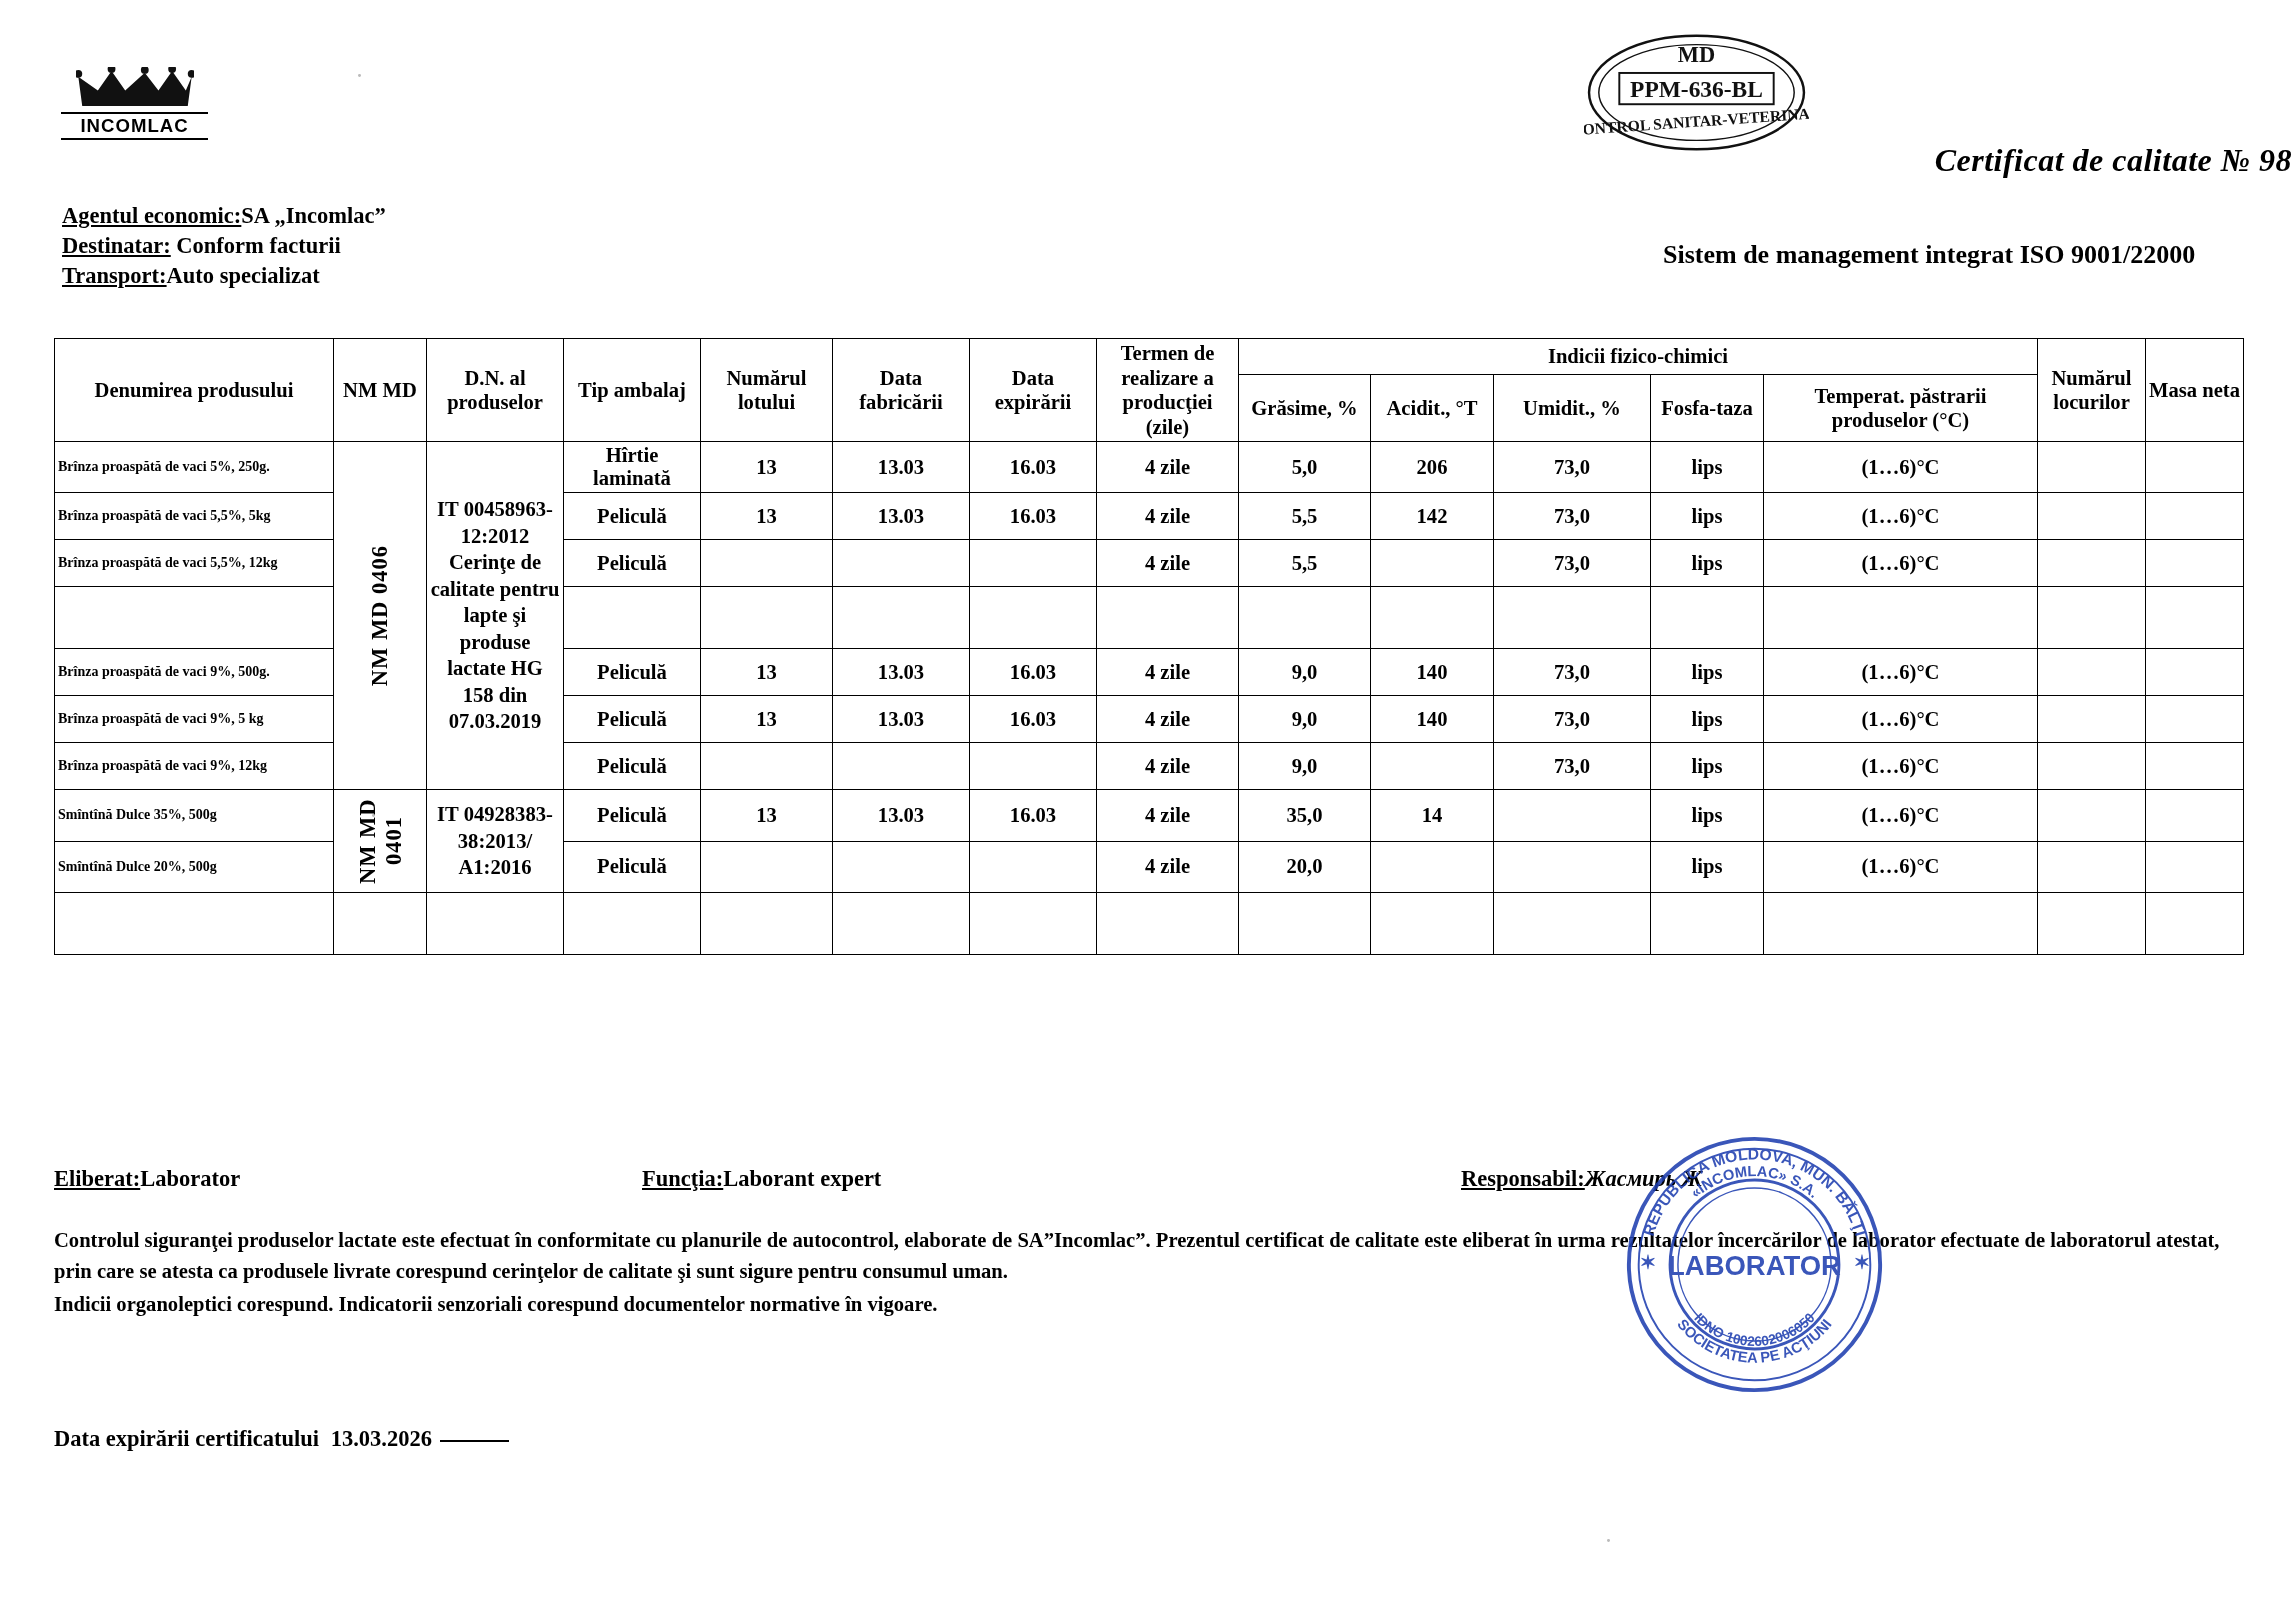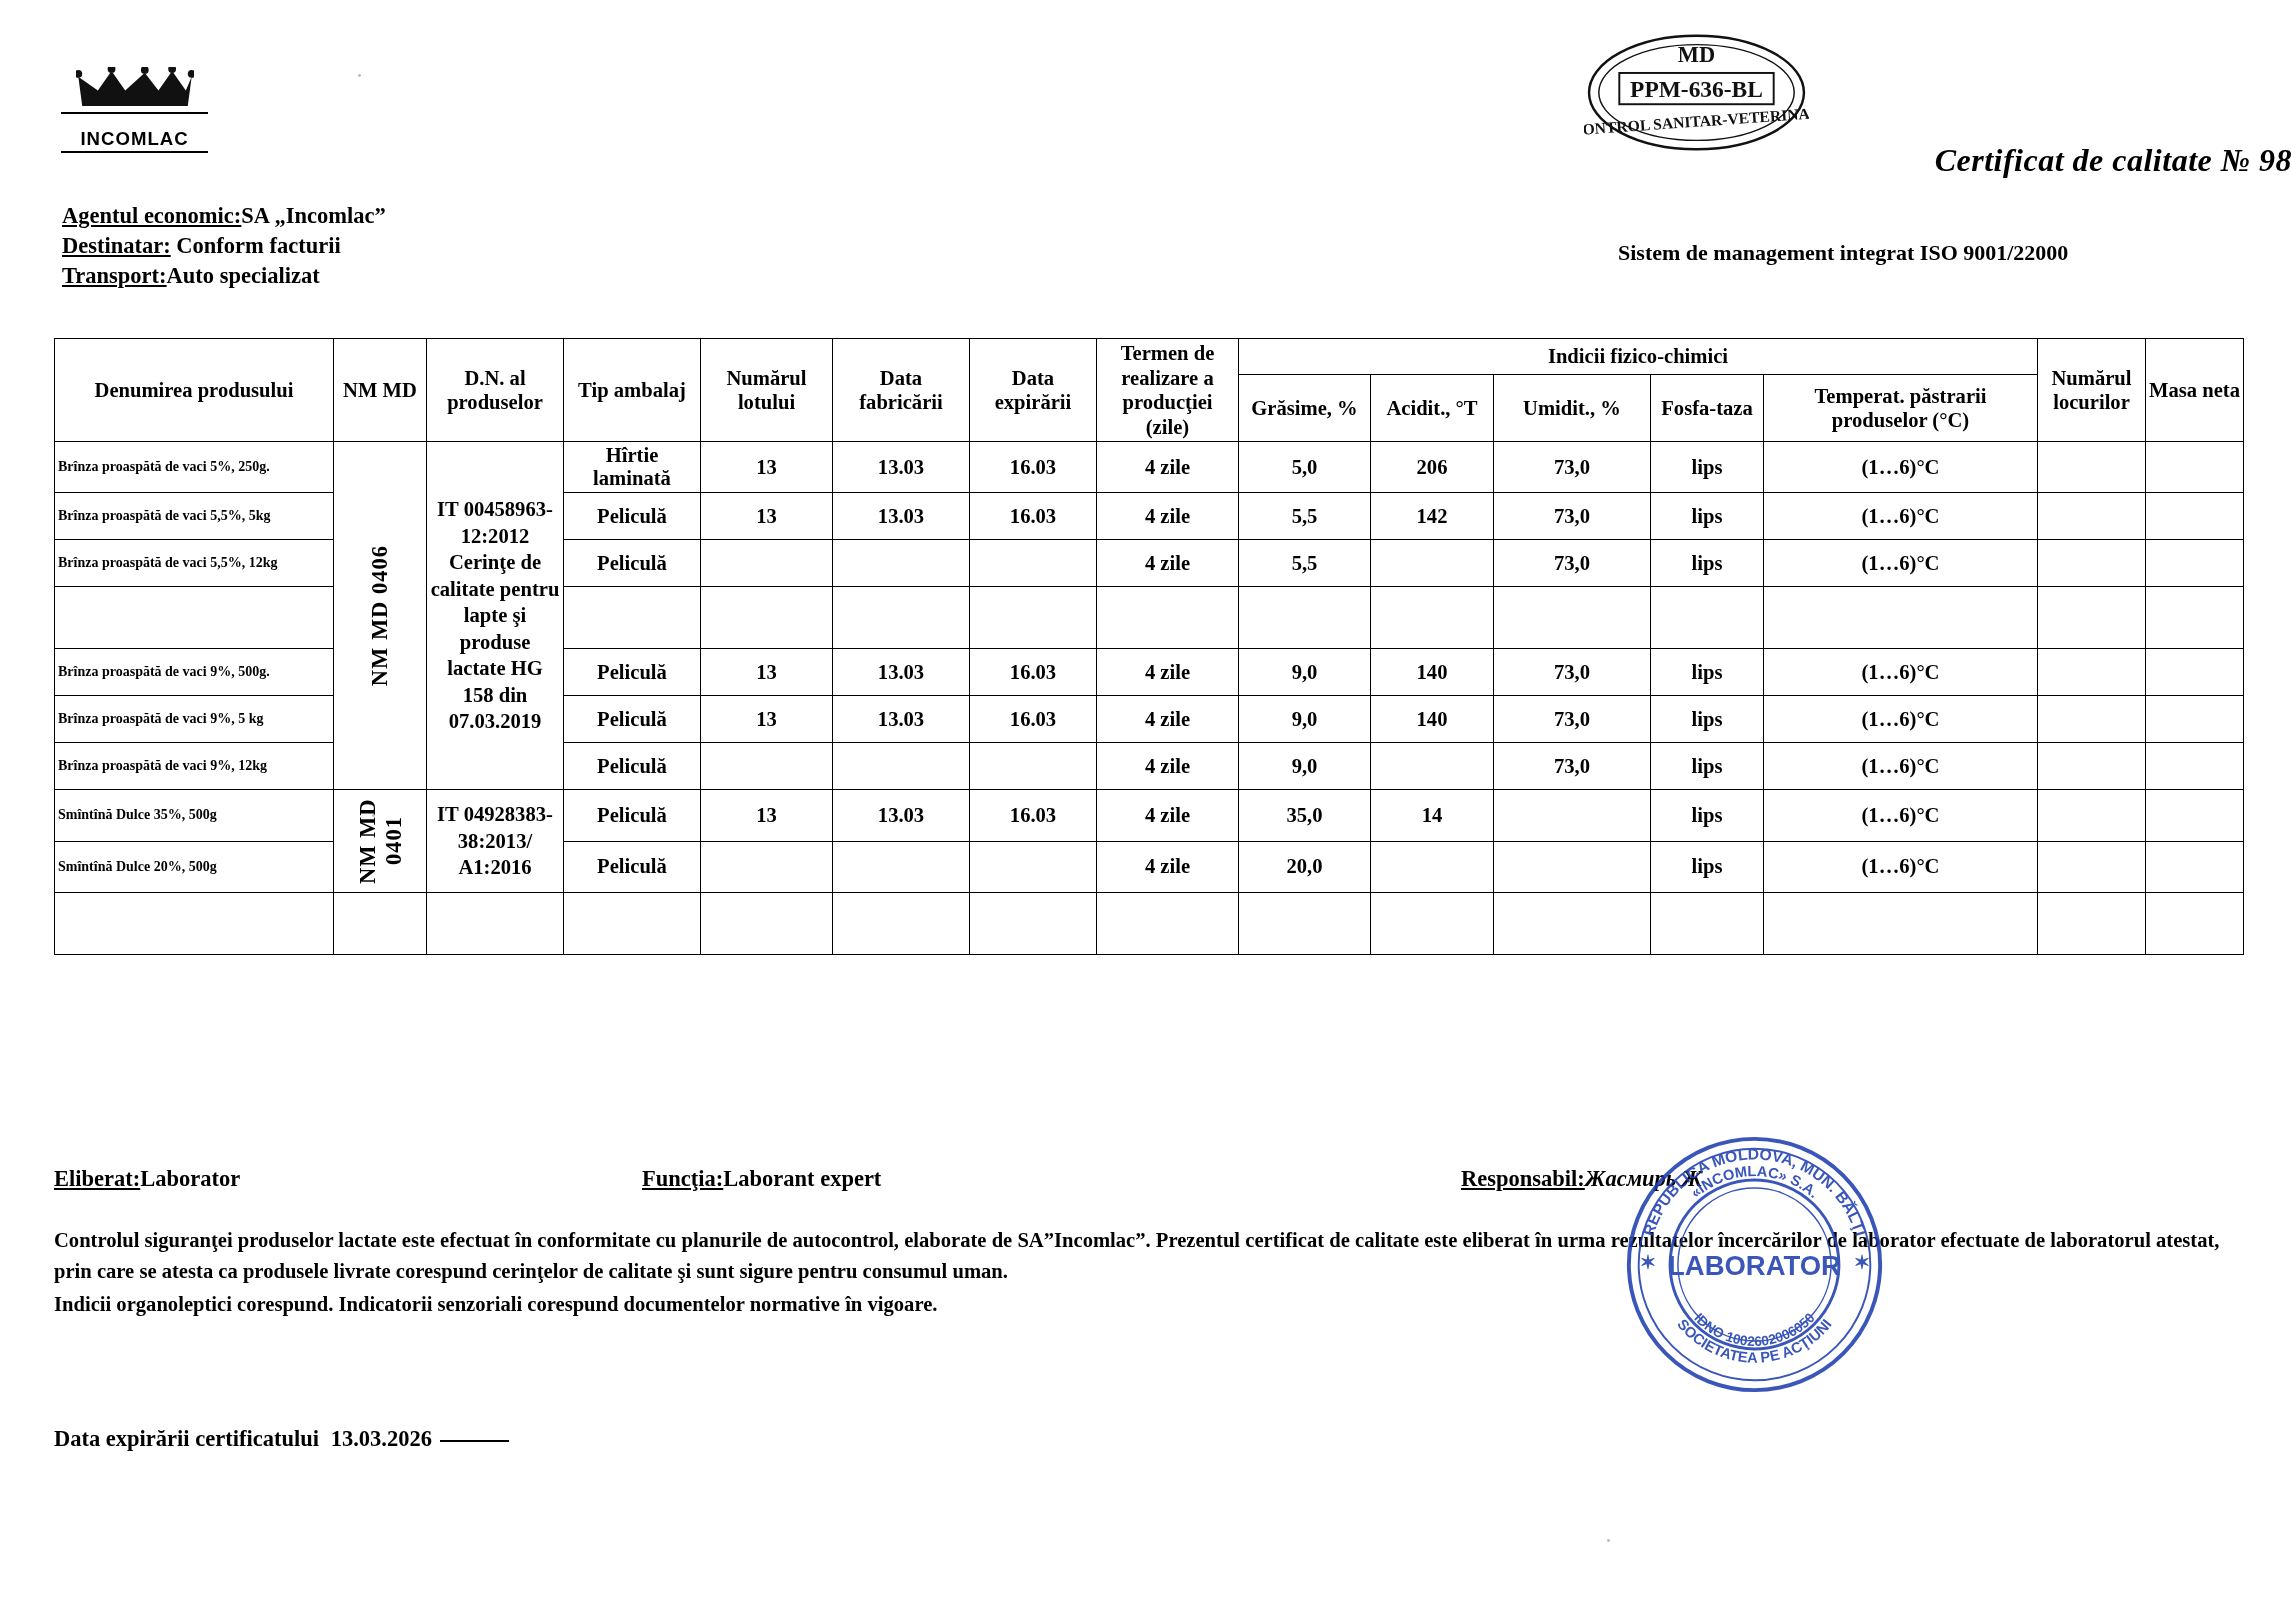--- a/index.html
+++ b/index.html
@@ -37,21 +37,21 @@
     font-weight: bold;
   }
   .logo .crown svg { display:block; margin: 0 auto; }
   .logo .name {
     font-family: "Liberation Sans", sans-serif;
     font-size: 18.6px;
     font-weight: bold;
     letter-spacing: 1px;
     border-top: 2px solid #000;
     border-bottom: 2px solid #000;
-    padding: 14px 0 1px 0;
+    padding: 1px 0 1px 0;
     margin-top: 2px;
   }
 
   .doc-title {
     position: absolute;
     left: 0;
     right: 0;
     top: 142px;
     text-align: right;
     font-size: 32px;
@@ -64,23 +64,23 @@
     position: absolute;
     left: 1584px;
     top: 29px;
     width: 225px;
     height: 127px;
   }
   .stamp-top svg { display: block; }
 
   .iso-line {
     position: absolute;
-    left: 1618px;
+    left: 1663px;
     top: 240px;
-    font-size: 22px;
+    font-size: 26px;
     font-weight: bold;
   }
 
   .meta {
     position: absolute;
     left: 62px;
     top: 201px;
     font-size: 22.5px;
     font-weight: bold;
     line-height: 30px;

